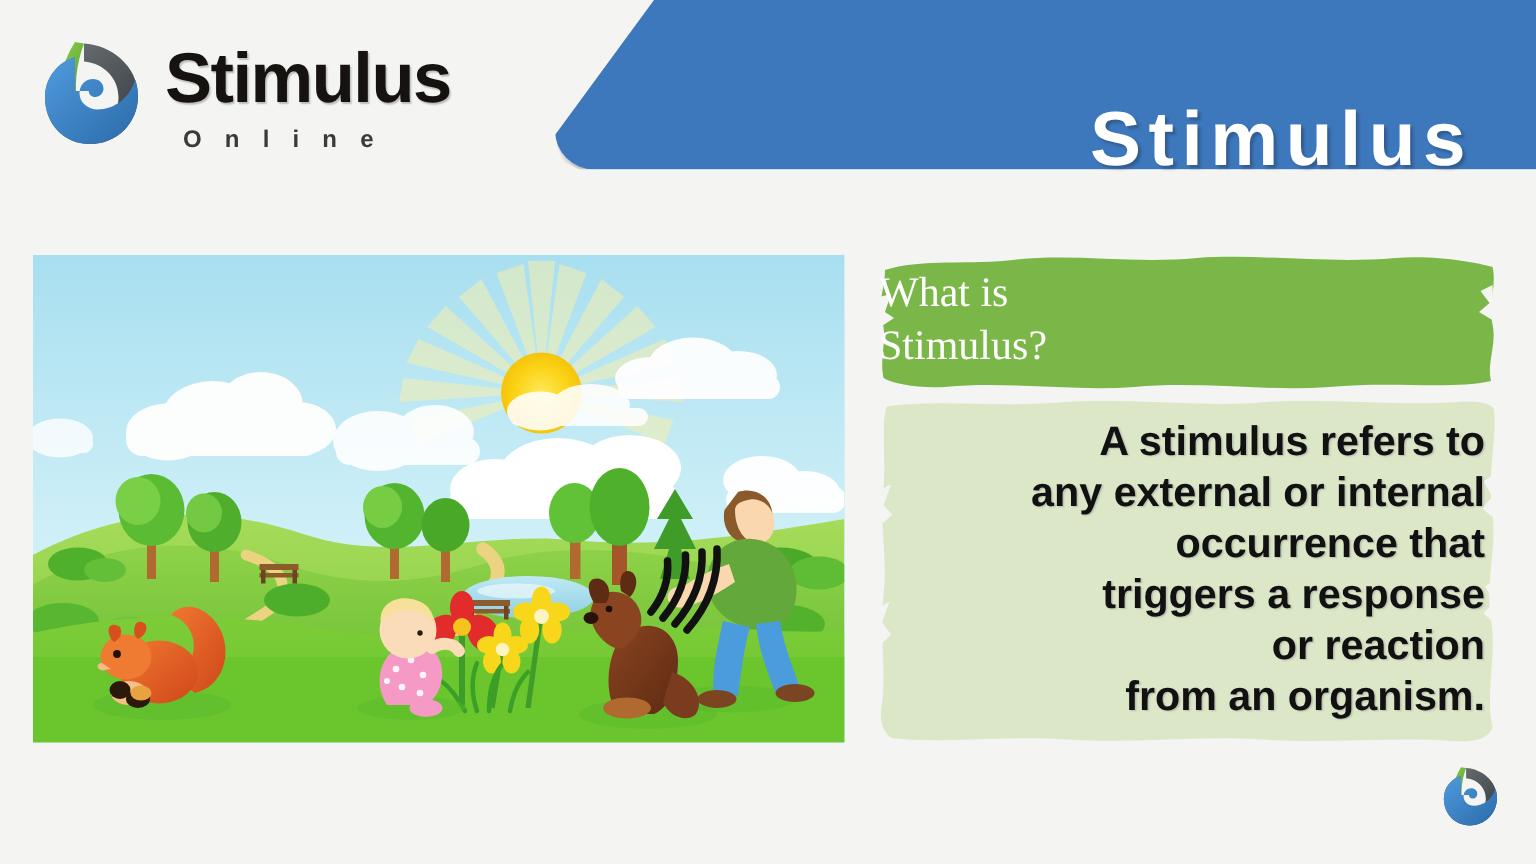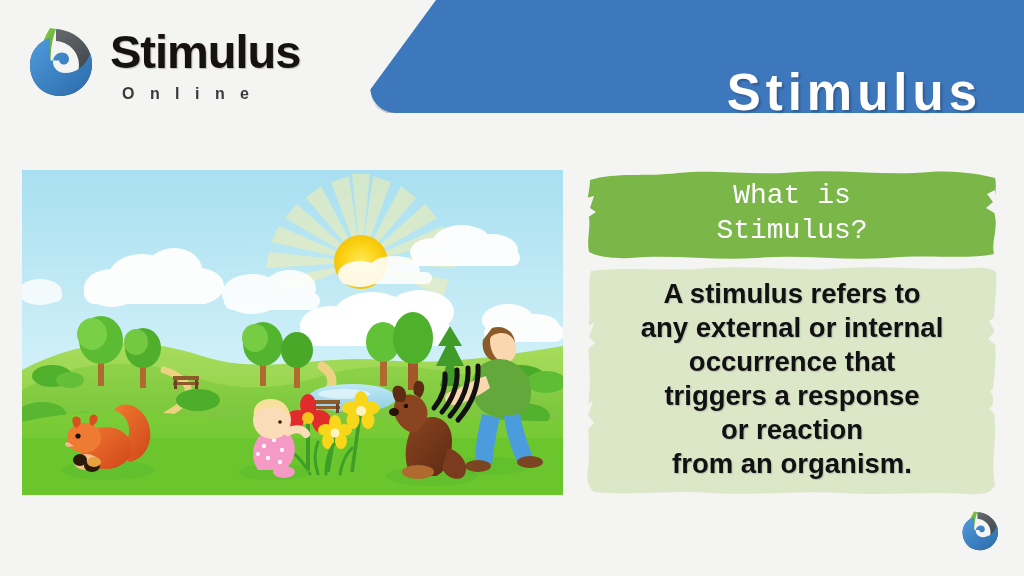--- a/index.html
+++ b/index.html
@@ -100,41 +100,41 @@
     width: 412px; height: 93px;
   }
   #question-box .paint {
     position: absolute;
     inset: 0;
   }
   #question-text {
     position: absolute;
     left: 0; top: 10px;
     width: 412px;
-    text-align: center;
-    font-family: Liberation Mono, monospace;
+    text-align: left;
+    font-family: Liberation Serif, serif;
     font-size: 28px;
     line-height: 35px;
     color: #ffffff;
     white-space: pre-line;
   }
   #definition-box {
     position: absolute;
     left: 0; top: 97px;
     width: 412px; height: 231px;
   }
   #definition-box .paint {
     position: absolute;
     inset: 0;
   }
   #definition-text {
     position: absolute;
     left: 8px; top: 12px;
     width: 396px;
-    text-align: center;
+    text-align: right;
     font-family: "Liberation Sans", sans-serif;
     font-weight: bold;
     font-size: 27.5px;
     line-height: 34px;
     color: #111111;
     white-space: pre-line;
     text-shadow: 1px 1px 1px rgba(150,150,150,0.5);
   }
 
   

